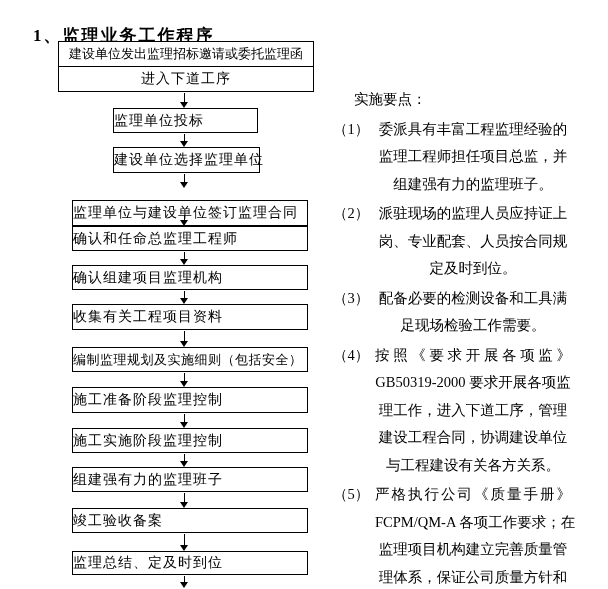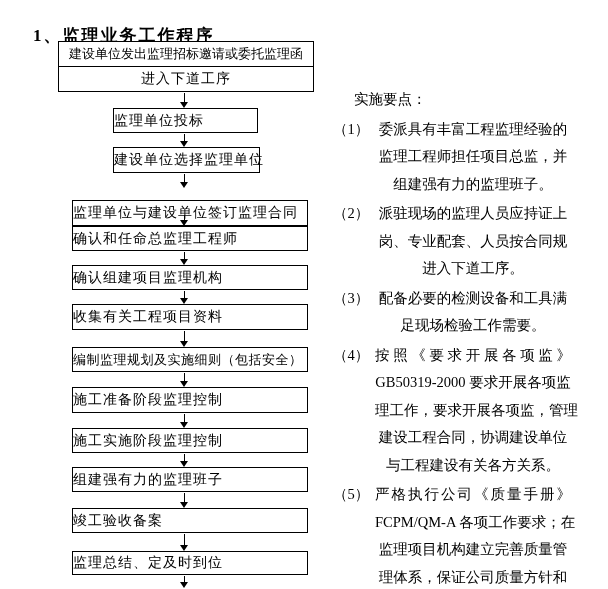--- a/index.html
+++ b/index.html
@@ -117,38 +117,38 @@
         <div>监理工程师担任项目总监，并</div>
         <div>组建强有力的监理班子。</div>
       </div>
     </div>
 
     <div class="note-item">
       <div class="note-num">（2）</div>
       <div class="note-lines">
         <div>派驻现场的监理人员应持证上</div>
         <div>岗、专业配套、人员按合同规</div>
-        <div>进入下道工序。</div>
+        <div>定及时到位。</div>
       </div>
     </div>
 
     <div class="note-item">
       <div class="note-num">（3）</div>
       <div class="note-lines">
         <div>配备必要的检测设备和工具满</div>
         <div>足现场检验工作需要。</div>
       </div>
     </div>
 
     <div class="note-item">
       <div class="note-num">（4）</div>
       <div class="note-lines">
         <div class="stretch">按照《要求开展各项监》</div>
         <div>GB50319-2000 要求开展各项监</div>
-        <div>理工作，要求开展各项监，管理</div>
+        <div>理工作，进入下道工序，管理</div>
         <div>建设工程合同，协调建设单位</div>
         <div>与工程建设有关各方关系。</div>
       </div>
     </div>
 
     <div class="note-item">
       <div class="note-num">（5）</div>
       <div class="note-lines">
         <div class="stretch">严格执行公司《质量手册》</div>
         <div>FCPM/QM-A 各项工作要求；在</div>

